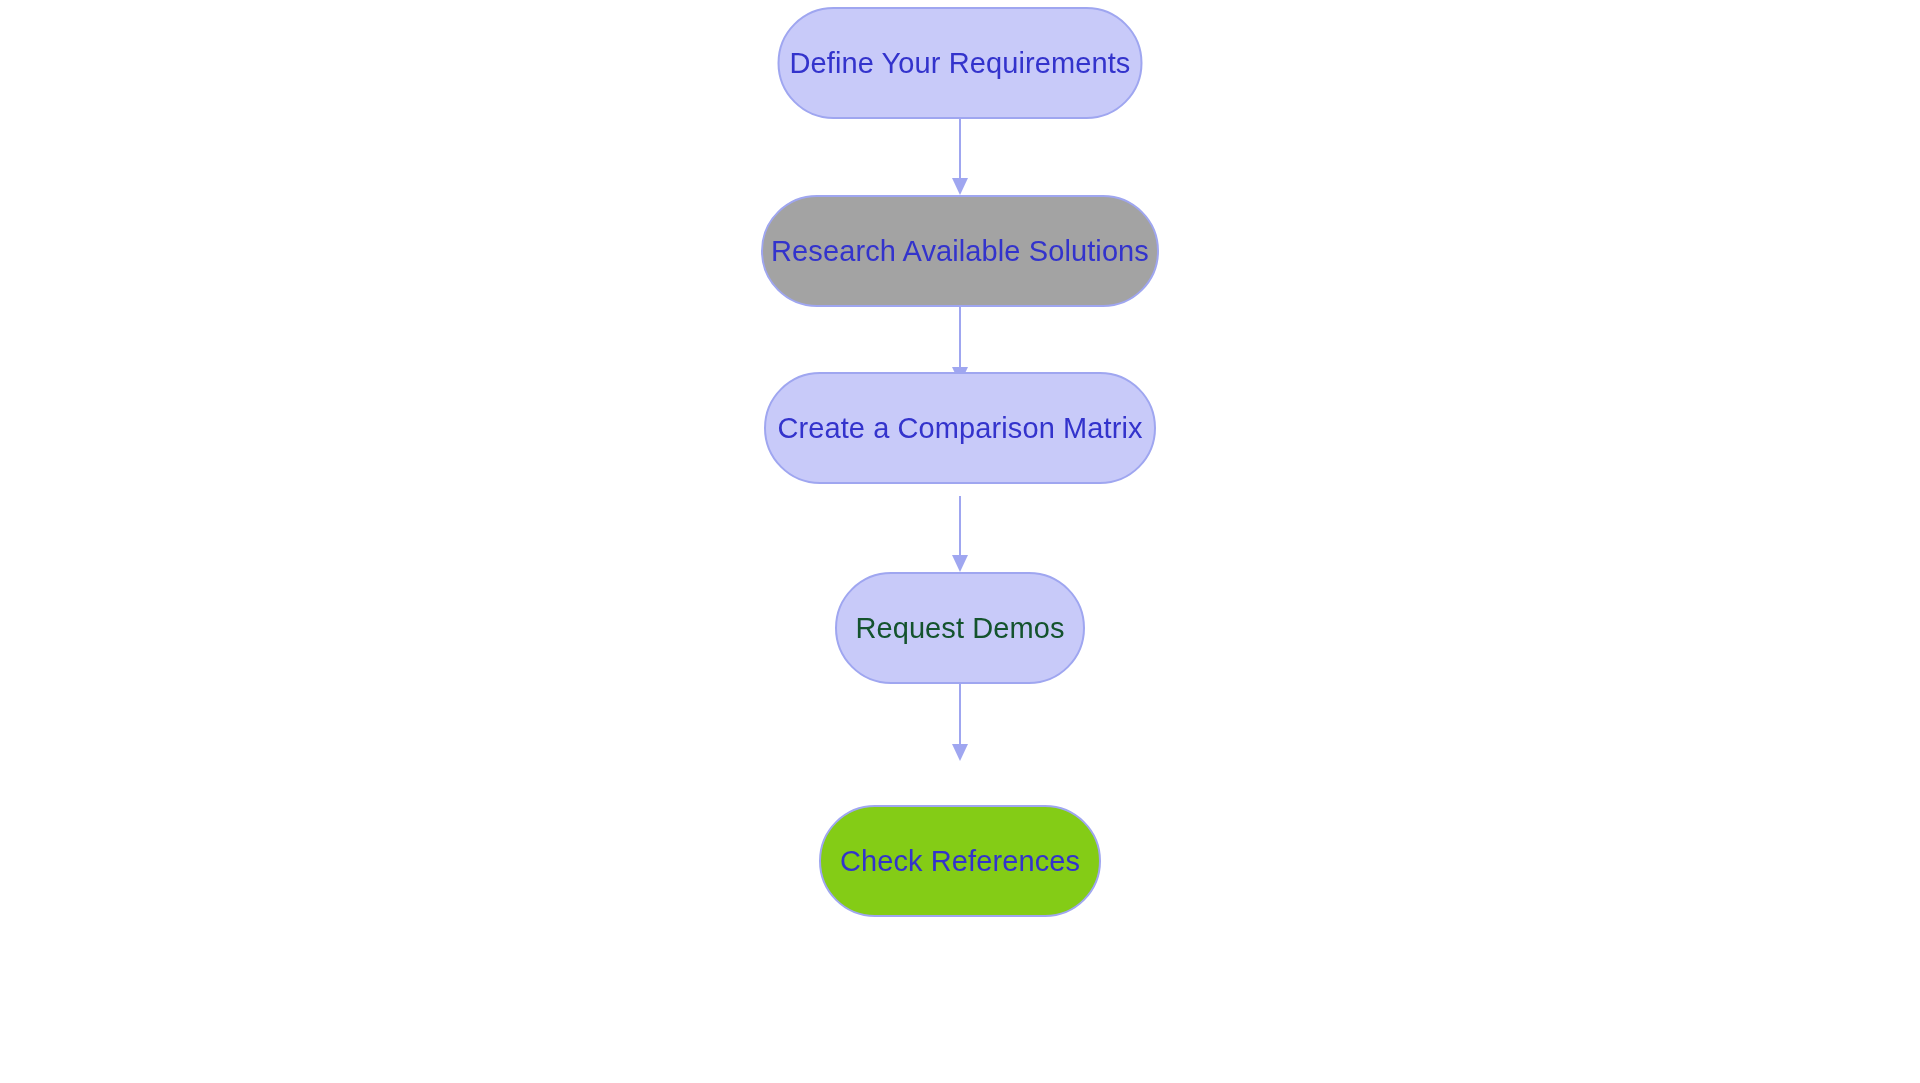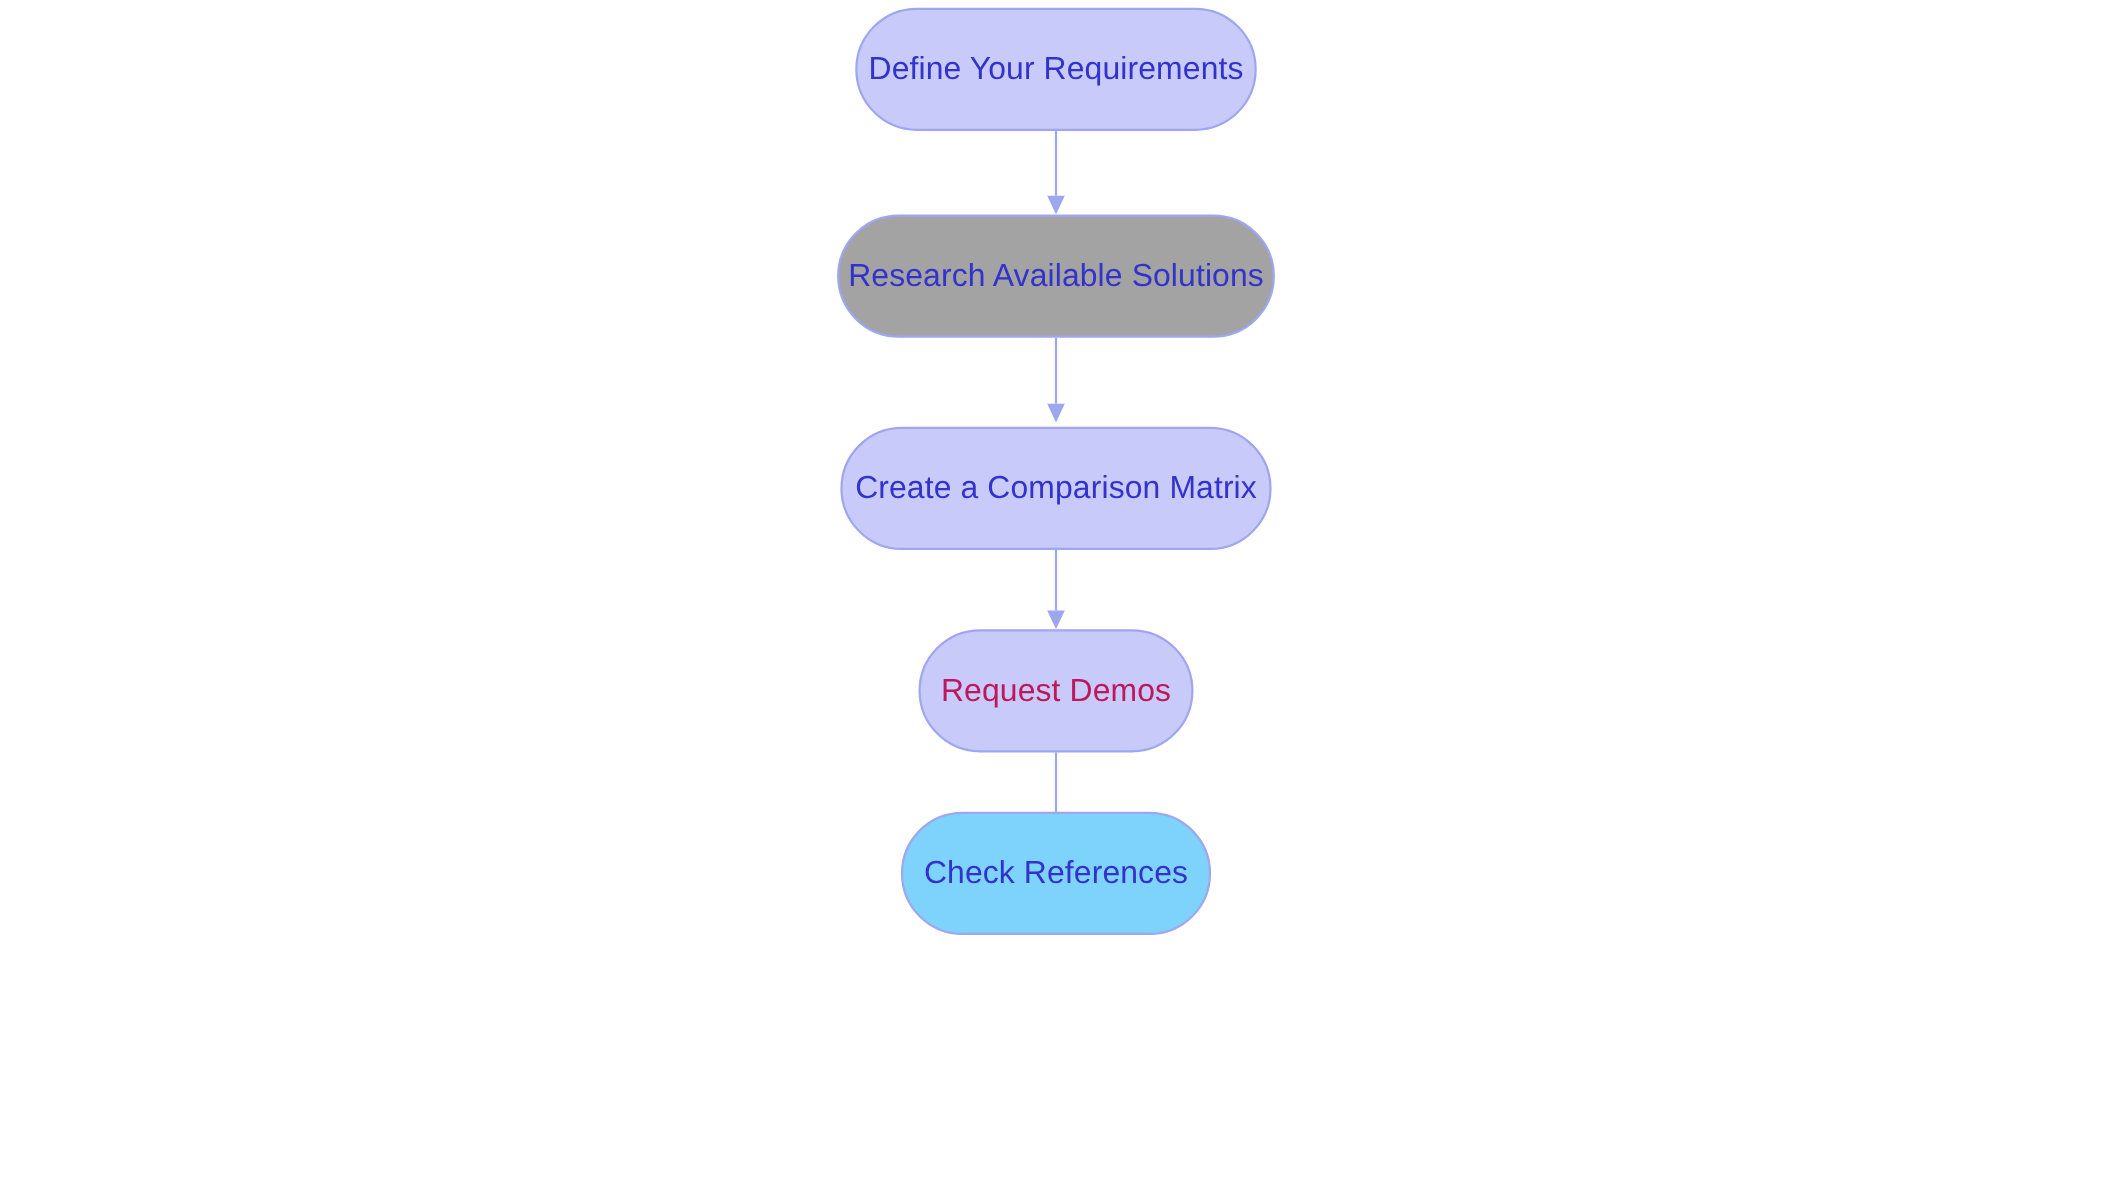--- a/index.html
+++ b/index.html
@@ -103,23 +103,23 @@
       <div class="connector" style="top: 684px; height: 77px;">
         <div class="connector-line" style="height: 60px; background: rgb(159, 166, 240);"></div>
         <div class="connector-head" style="border-top-color: rgb(159, 166, 240);"></div>
       </div>
       <div class="node" style="width: 365px; height: 112px; top: 7px; background: rgb(200, 202, 249); border-color: rgb(159, 166, 240); border-radius: 56px;">
         <span class="node-label" style="color: rgb(51, 51, 204);">Define Your Requirements</span>
       </div>
       <div class="node" style="width: 398px; height: 112px; top: 195px; background: #a3a3a3; border-color: rgb(159, 166, 240); border-radius: 56px;">
         <span class="node-label" style="color: rgb(51, 51, 204);">Research Available Solutions</span>
       </div>
-      <div class="node" style="width: 392px; height: 112px; top: 388px; background: rgb(200, 202, 249); border-color: rgb(159, 166, 240); border-radius: 56px;">
+      <div class="node" style="width: 392px; height: 112px; top: 372px; background: rgb(200, 202, 249); border-color: rgb(159, 166, 240); border-radius: 56px;">
         <span class="node-label" style="color: rgb(51, 51, 204);">Create a Comparison Matrix</span>
       </div>
       <div class="node" style="width: 250px; height: 112px; top: 572px; background: rgb(200, 202, 249); border-color: rgb(159, 166, 240); border-radius: 56px;">
-        <span class="node-label" style="color: #be185d;">Request Demos</span>
+        <span class="node-label" style="color: #14532d;">Request Demos</span>
       </div>
-      <div class="node" style="width: 282px; height: 112px; top: 738px; background: #7dd3fc; border-color: rgb(159, 166, 240); border-radius: 56px;">
+      <div class="node" style="width: 282px; height: 112px; top: 805px; background: #84cc16; border-color: rgb(159, 166, 240); border-radius: 56px;">
         <span class="node-label" style="color: rgb(51, 51, 204);">Check References</span>
       </div>
     </div>
 </div>
 
 </body></html>

